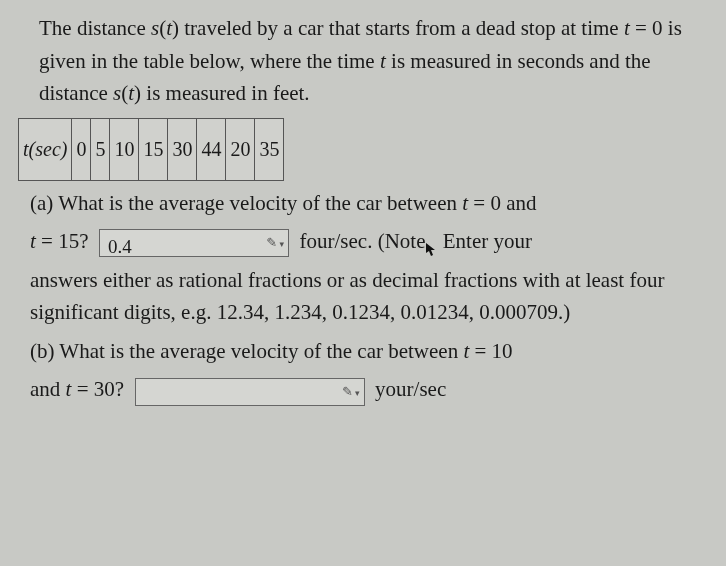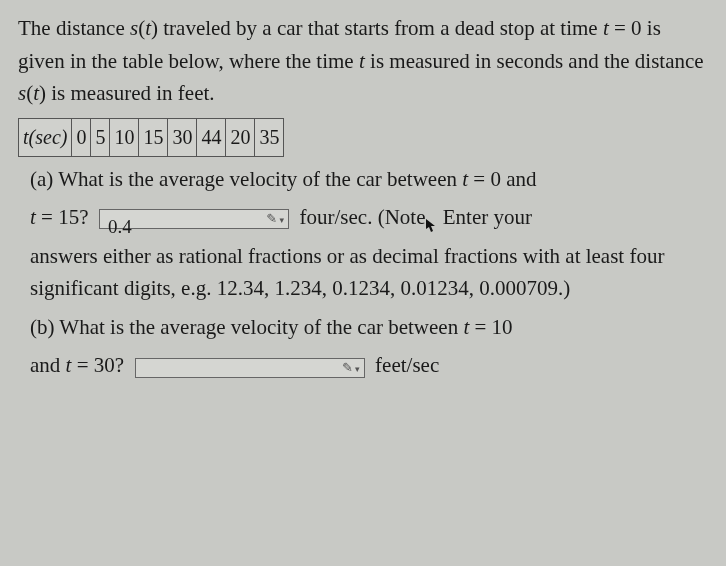--- a/index.html
+++ b/index.html
@@ -7,42 +7,42 @@
       width: 726px;
       height: 566px;
       background: #c8c9c5;
       font-family: Georgia, 'Times New Roman', serif;
       font-size: 21px;
       color: #1a1a1a;
       padding: 12px 18px;
       line-height: 1.55;
       overflow: hidden;
     }
-    .intro { margin-bottom: 8px; }
+    .intro { margin-bottom: 8px; margin-left: 21px; }
     .italic { font-style: italic; }
     table.data {
       border-collapse: collapse;
       margin: 6px 0 6px 0;
       background: #d0d1cd;
     }
     table.data td, table.data th {
       border: 1px solid #555;
-      padding: 3px 4px;
+      padding: 15px 4px;
       font-size: 20px;
       text-align: center;
       font-weight: normal;
     }
     table.data th { text-align: left; }
     .para { margin: 6px 12px; }
     .input-box {
       display: inline-block;
       border: 1px solid #666;
       background: #d5d6d2;
       min-width: 190px;
-      height: 20px;
+      height: 28px;
       vertical-align: middle;
       padding: 2px 8px;
       font-family: inherit;
       font-size: 19px;
       position: relative;
     }
     .input-box.wide { min-width: 230px; }
     .pencil {
       position: absolute;
       right: 4px;
@@ -104,14 +104,14 @@
 <div class="para">
   (b) What is the average velocity of the car between <span class="italic">t</span> = 10
 </div>
 
 <div class="para">
   and <span class="italic">t</span> = 30?&nbsp;
   <span class="input-box wide">
     <span></span>
     <span class="pencil">✎</span>
   </span>
-  &nbsp;<span>feet/sec</span>
+  &nbsp;<span>your/sec</span>
 </div>
 
 </body></html>

